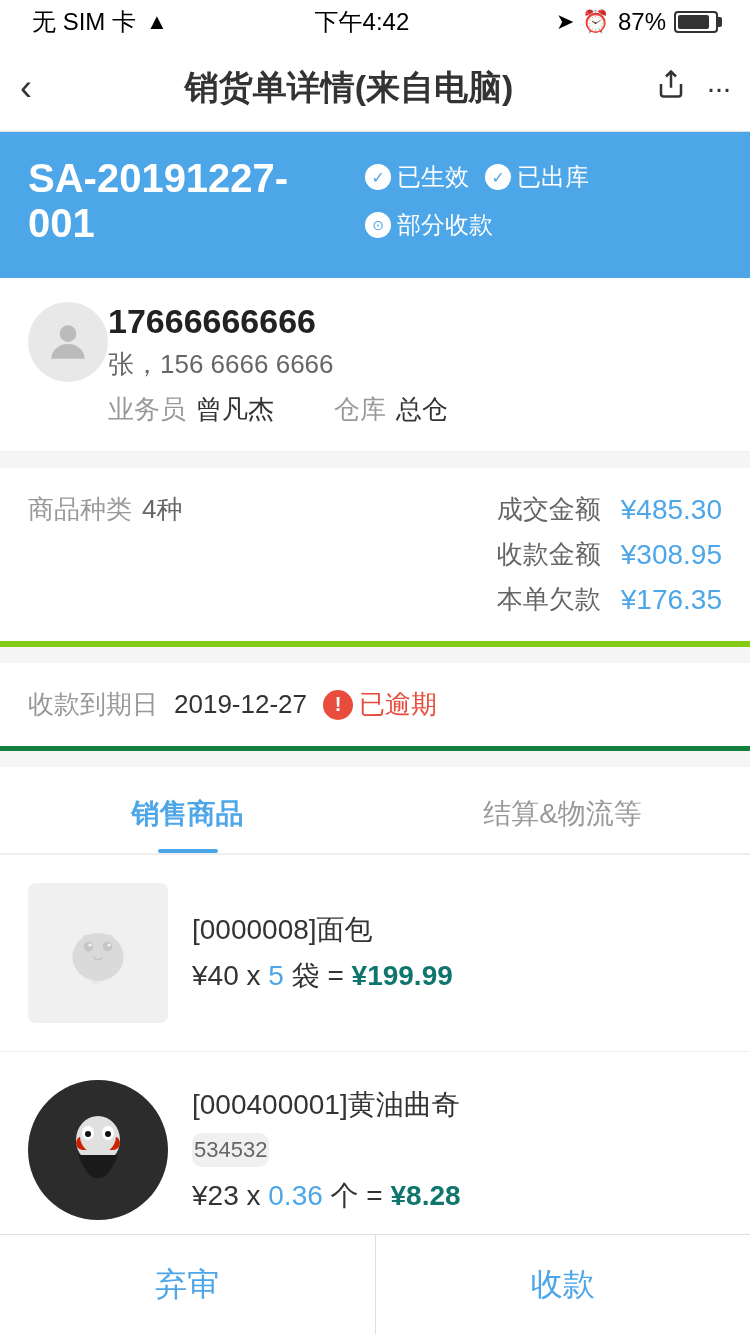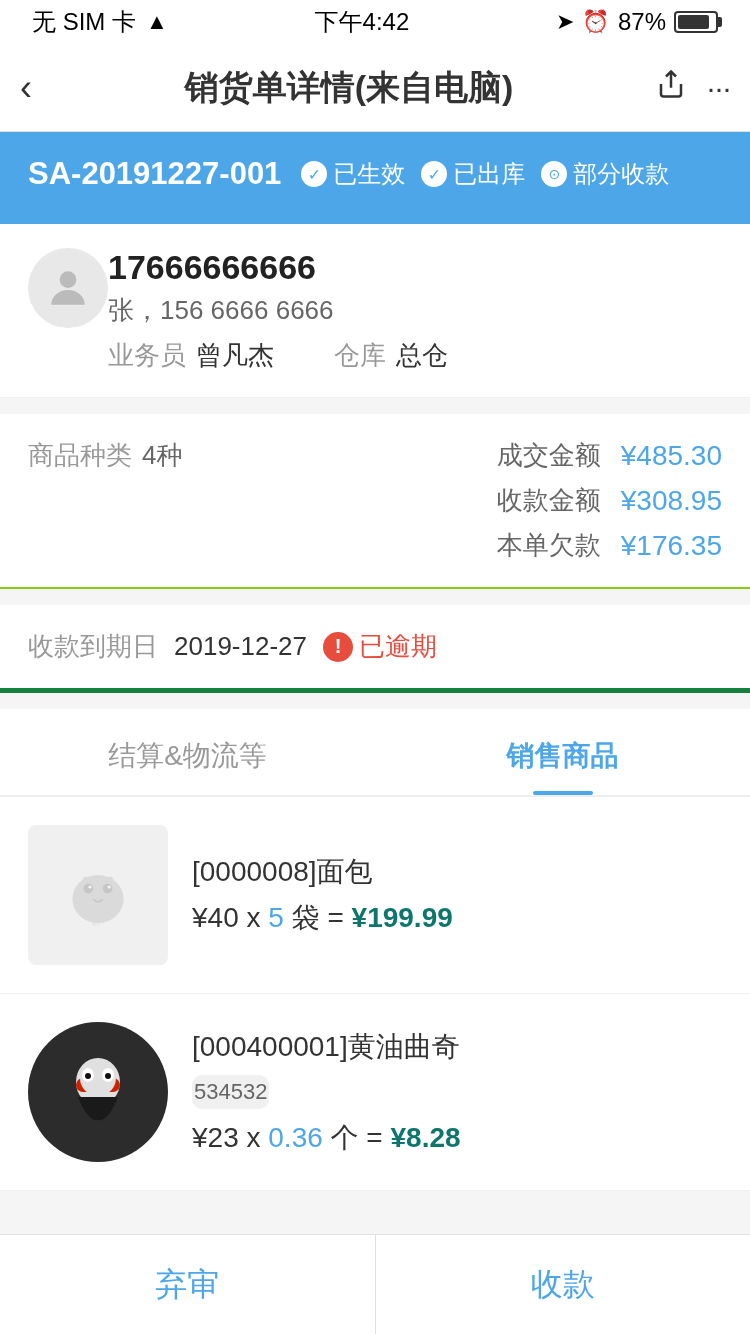--- a/index.html
+++ b/index.html
@@ -95,21 +95,21 @@
       background: #4da6e8;
       padding: 24px 28px 20px;
     }
     .order-header-top {
       display: flex;
       align-items: center;
       gap: 20px;
       margin-bottom: 12px;
     }
     .order-number {
-      font-size: 31px;
+      font-size: 40px;
       font-weight: 700;
       color: #fff;
     }
     .status-badges {
       display: flex;
       align-items: center;
       gap: 16px;
       flex-wrap: wrap;
     }
     .badge {
@@ -178,21 +178,21 @@
     .customer-meta-value { color: #333; }
 
     
     .summary-section {
       background: #fff;
       padding: 24px 28px;
       margin-top: 16px;
       display: flex;
       justify-content: space-between;
       align-items: flex-start;
-      border-bottom: 2px solid #84cc16;
+      border-bottom: 6px solid #84cc16;
     }
     .summary-left {
       display: flex;
       flex-direction: column;
       gap: 10px;
     }
     .summary-types {
       font-size: 26px;
       color: #666;
       display: flex;
@@ -470,25 +470,25 @@
 <div class="due-section">
   <span class="due-label">收款到期日</span>
   <span class="due-date">2019-12-27</span>
   <div class="overdue-badge">
     <div class="overdue-icon">!</div>
     <span class="overdue-text">已逾期</span>
   </div>
 </div>
 
 <div class="tabs-section">
+  <div class="tab active">
+    <span>销售商品</span>
+  </div>
   <div class="tab">
     <span>结算&amp;物流等</span>
-  </div>
-  <div class="tab active">
-    <span>销售商品</span>
   </div>
 </div>
 
 <div class="products-section">
 
   <div class="product-item">
     <div class="product-image">
 
       <svg viewBox="0 0 100 100" fill="#bbb">
         <ellipse cx="50" cy="55" rx="32" ry="30"></ellipse>

